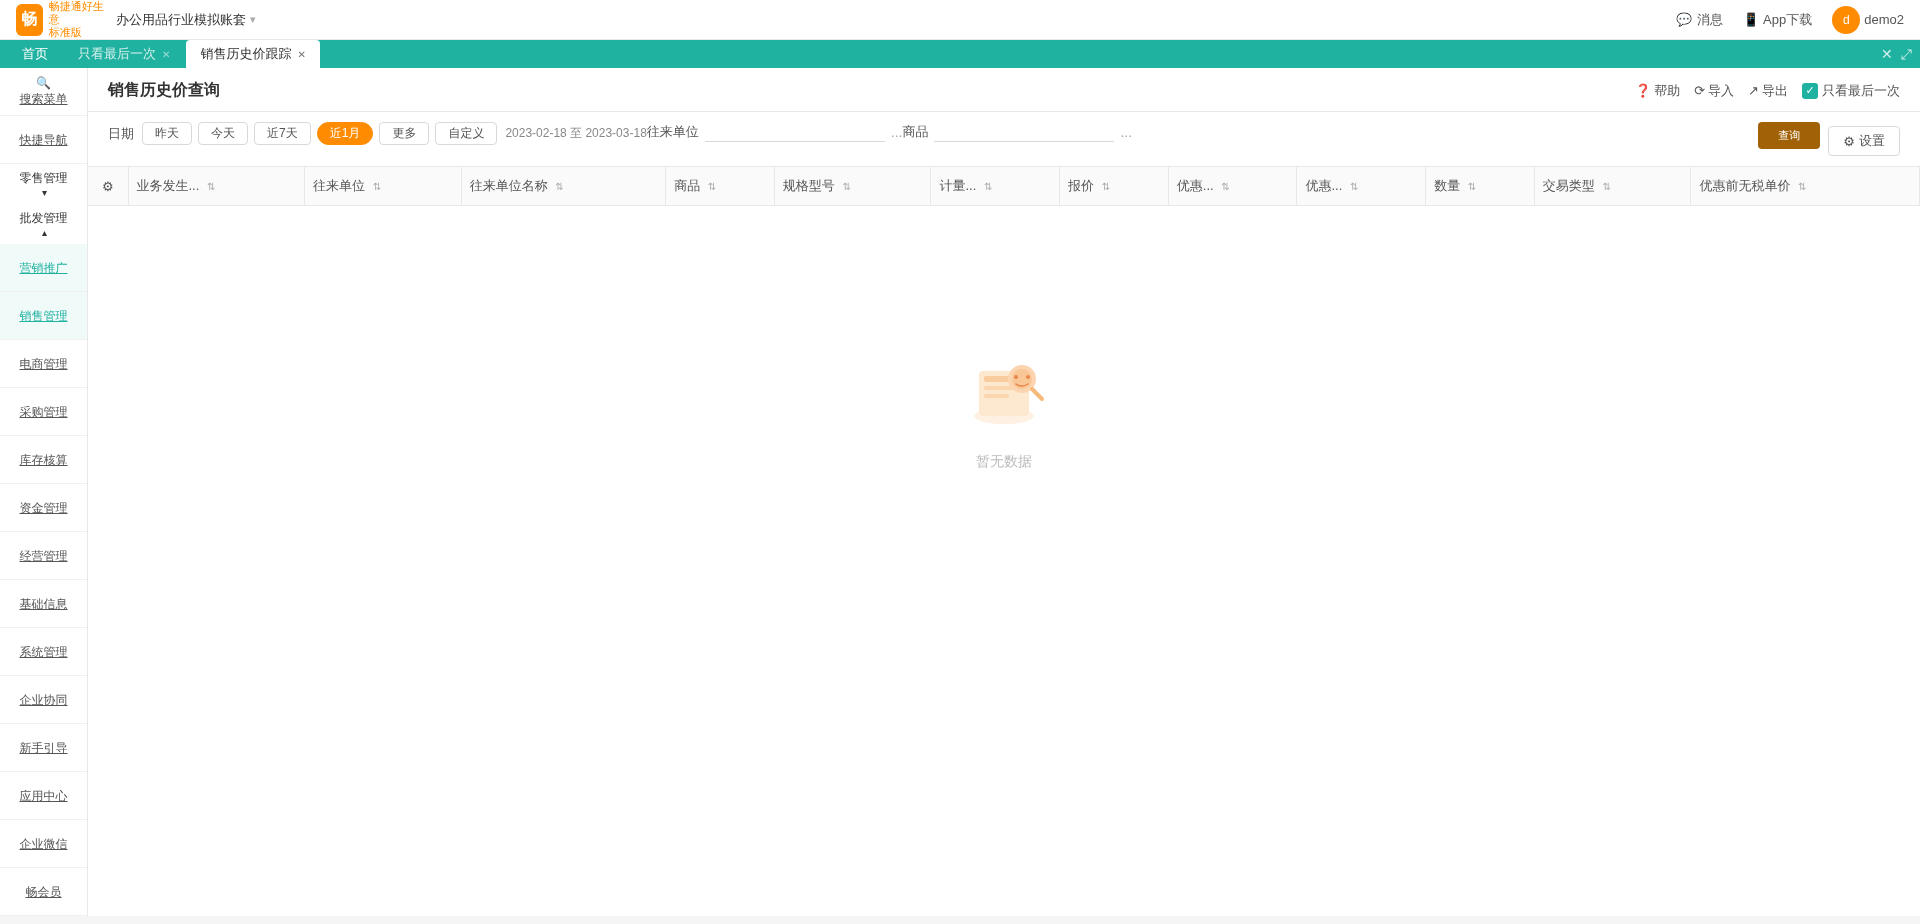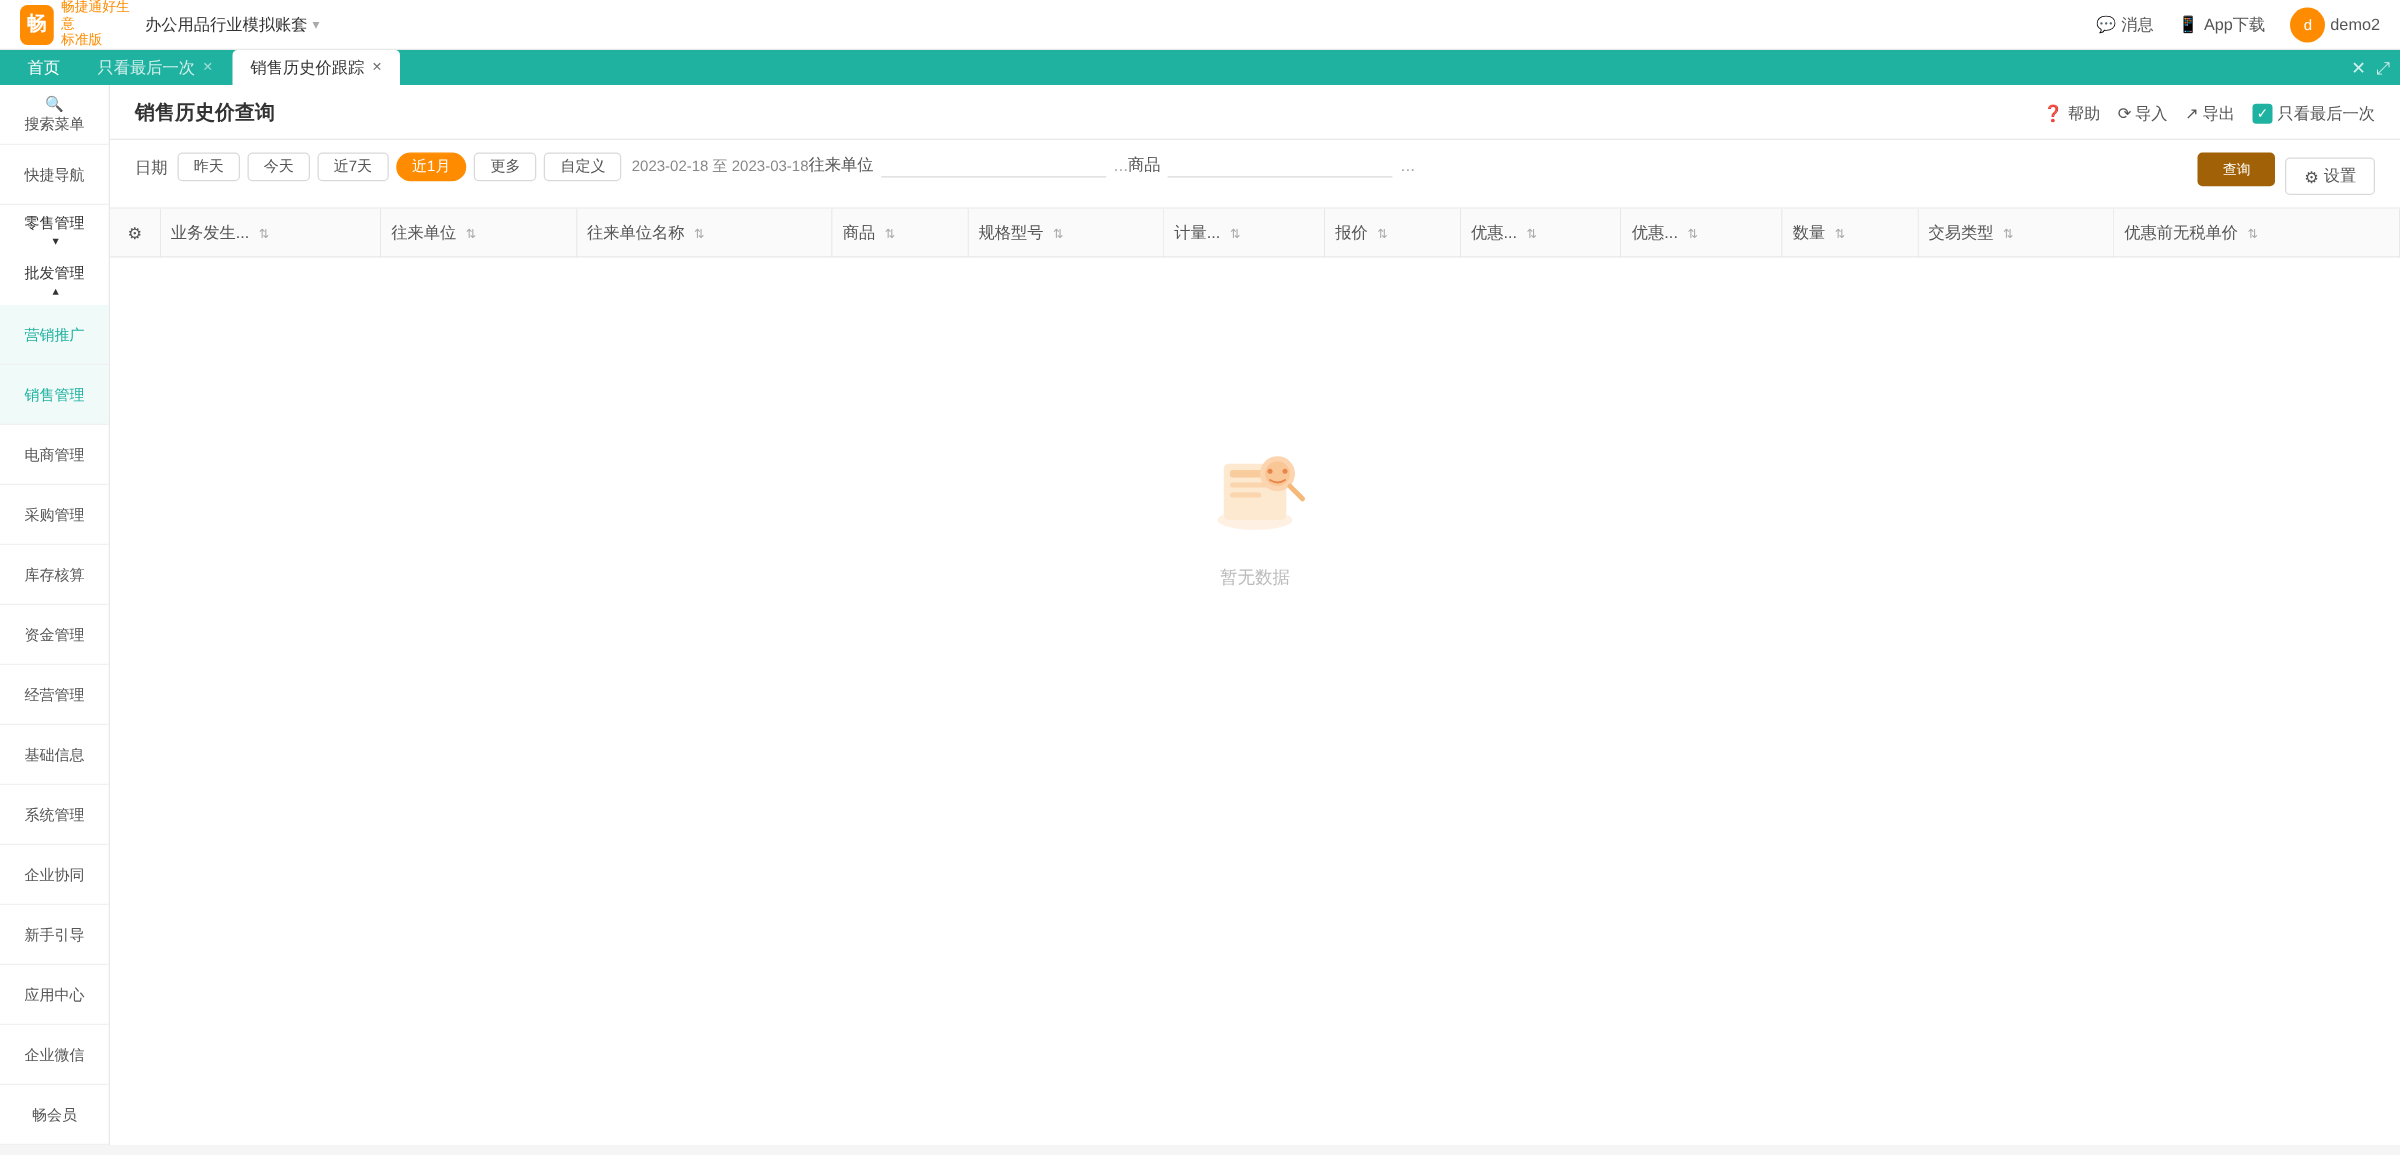--- a/index.html
+++ b/index.html
@@ -22,21 +22,21 @@
     .tab.home { color: #fff; }
     .tab-close { font-size: 10px; color: inherit; cursor: pointer; opacity: 0.7; }
     .tabbar-right { margin-left: auto; display: flex; align-items: center; gap: 8px; color: rgba(255,255,255,0.8); font-size: 16px; cursor: pointer; }
 
     
     .main-layout { display: flex; height: calc(924px - 40px - 36px); }
 
     
     .sidebar { width: 88px; background: #fff; border-right: 1px solid #e8e8e8; display: flex; flex-direction: column; overflow-y: auto; }
     .sidebar-item { display: flex; flex-direction: column; align-items: center; padding: 10px 4px; font-size: 12px; color: #555; cursor: pointer; border-bottom: 1px solid #f0f0f0; text-align: center; min-height: 48px; justify-content: center; }
-    .sidebar-item-label { margin-top: 2px; line-height: 1.3; }
+    .sidebar-item-label { margin-top: 2px; line-height: 1.3; text-decoration: underline; }
     .sidebar-section { display: flex; flex-direction: column; align-items: center; padding: 8px 3px; font-size: 12px; color: #333; cursor: pointer; text-align: center; min-height: 40px; justify-content: center; font-weight: 500; }
     .sidebar-section .arrow { font-size: 10px; margin-left: 2px; }
 
     
     .content { flex: 1; background: #f5f5f5; display: flex; flex-direction: column; overflow: hidden; }
 
     
     .page-header { background: #fff; padding: 12px 20px 0 20px; border-bottom: 1px solid #e8e8e8; display: flex; align-items: center; justify-content: space-between; min-height: 44px; }
     .page-title { font-size: 16px; font-weight: 600; color: #333; padding-bottom: 10px; }
     .page-header-actions { display: flex; align-items: center; gap: 14px; font-size: 13px; color: #555; padding-bottom: 10px; }

